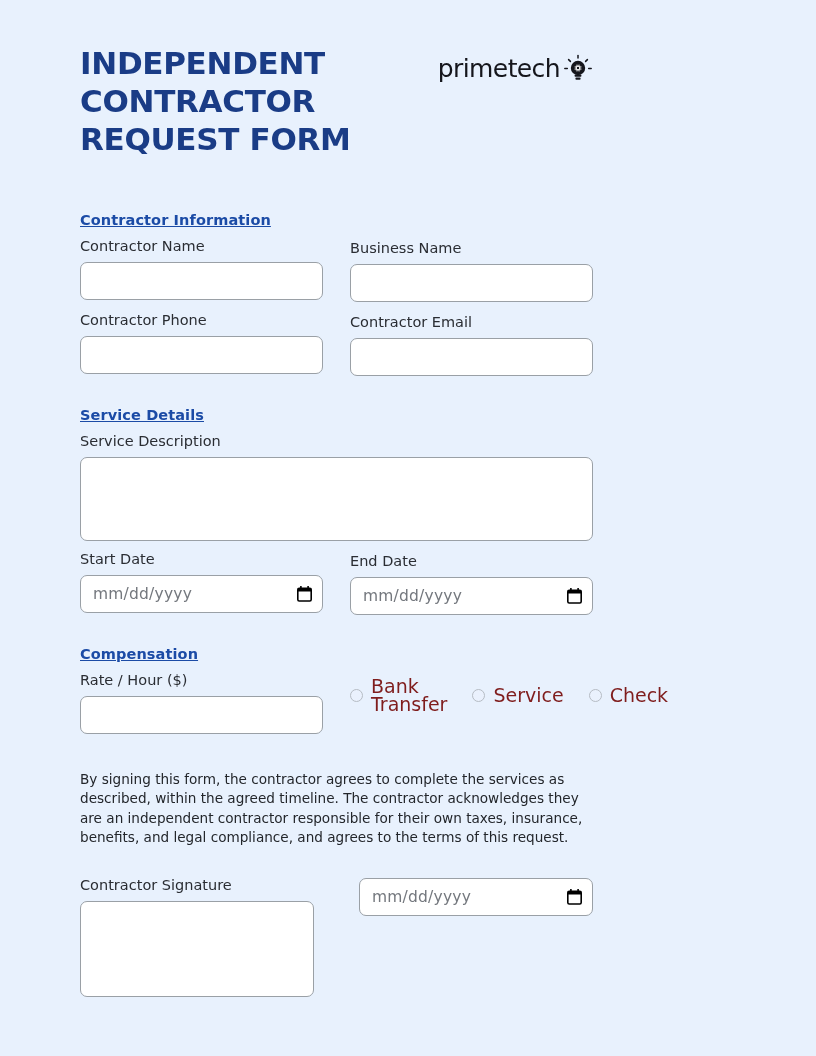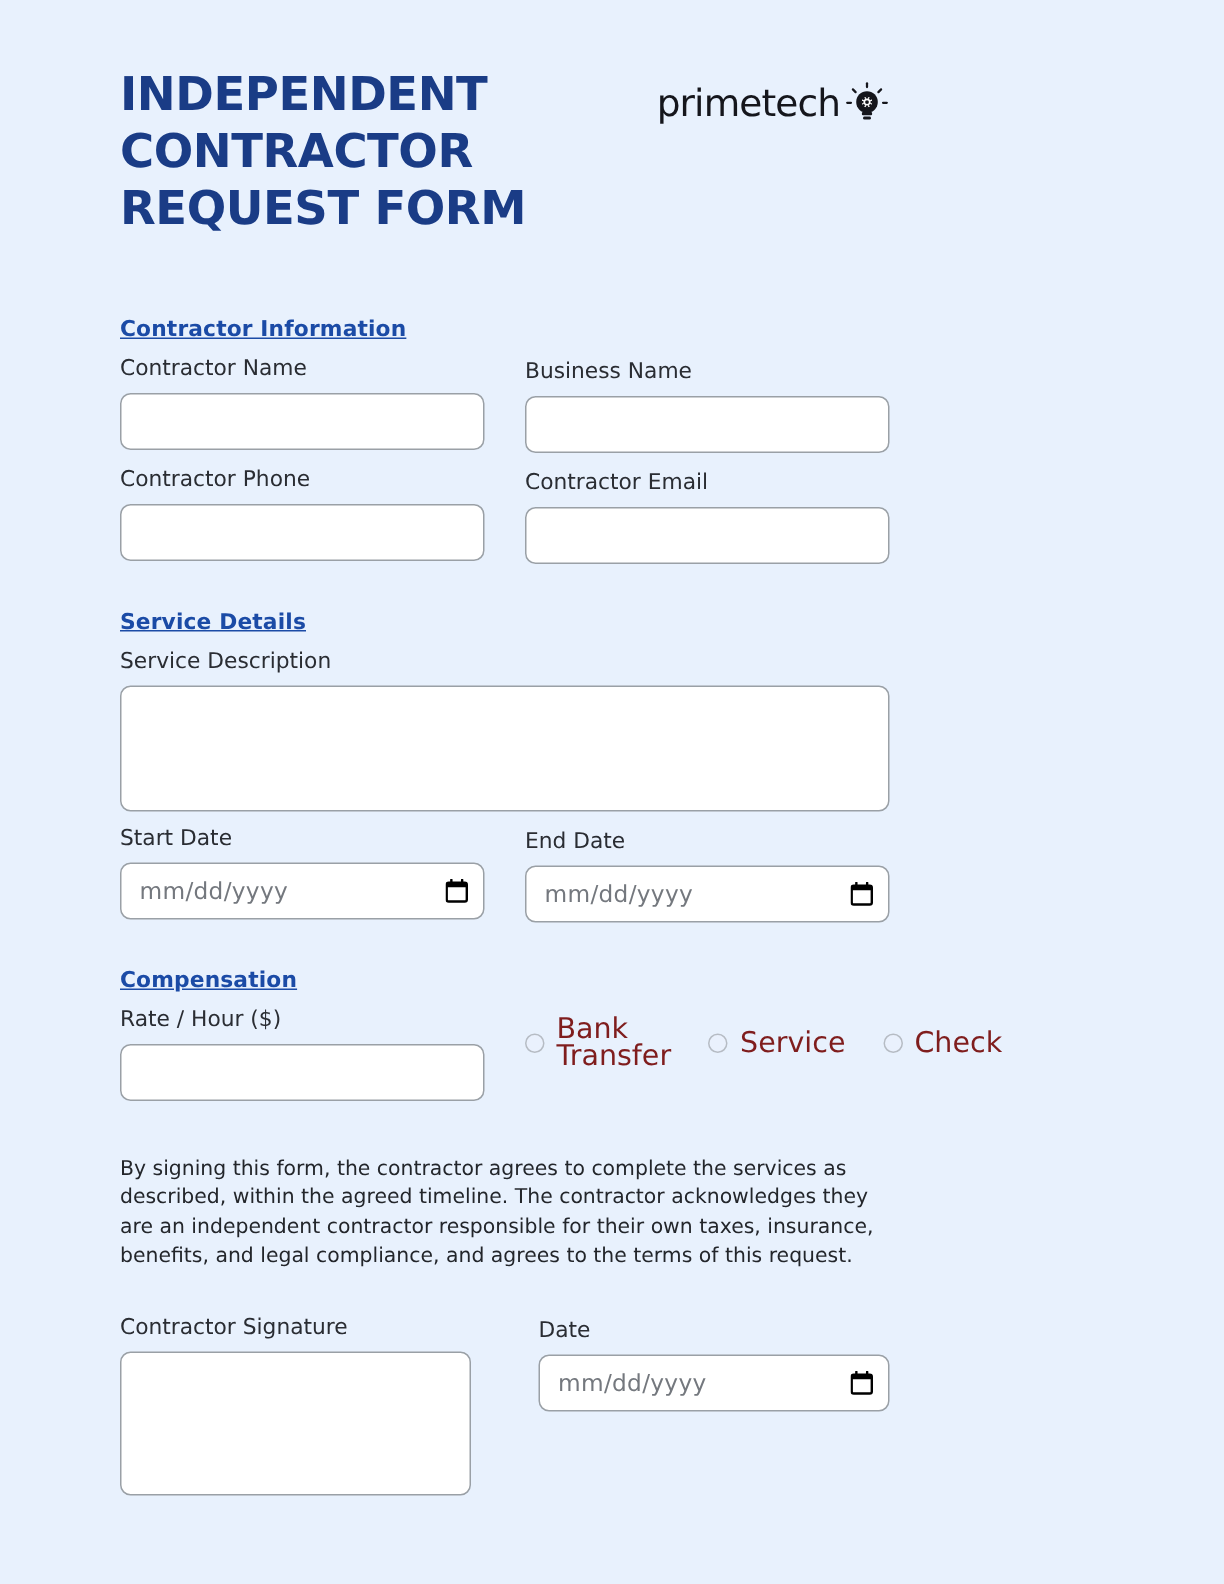--- a/index.html
+++ b/index.html
@@ -360,21 +360,20 @@
   </div>
 
   <p class="legal">By signing this form, the contractor agrees to complete the services as described, within the agreed timeline. The contractor acknowledges they are an independent contractor responsible for their own taxes, insurance, benefits, and legal compliance, and agrees to the terms of this request.</p>
 
   <div class="sig-row">
     <div class="sig-col">
       <label class="field-label">Contractor Signature</label>
       <div class="signature-box"></div>
     </div>
     <div class="sig-col sig-col-right">
-      <label class="field-label">Date</label>
       <div class="date-box">
         <input class="input-box" type="text" style="">
         <span class="date-placeholder">mm/dd/yyyy</span>
         <svg class="calendar-icon" viewBox="0 0 15 16">
           <rect x="0.8" y="2.4" width="13.4" height="12.6" rx="1.4" fill="none" stroke="#000" stroke-width="1.6"></rect>
           <rect x="0.8" y="2.4" width="13.4" height="3.1" fill="#000"></rect>
           <line x1="3.9" y1="0.6" x2="3.9" y2="3.2" stroke="#000" stroke-width="1.6" stroke-linecap="round"></line>
           <line x1="11.1" y1="0.6" x2="11.1" y2="3.2" stroke="#000" stroke-width="1.6" stroke-linecap="round"></line>
         </svg>
       </div>

